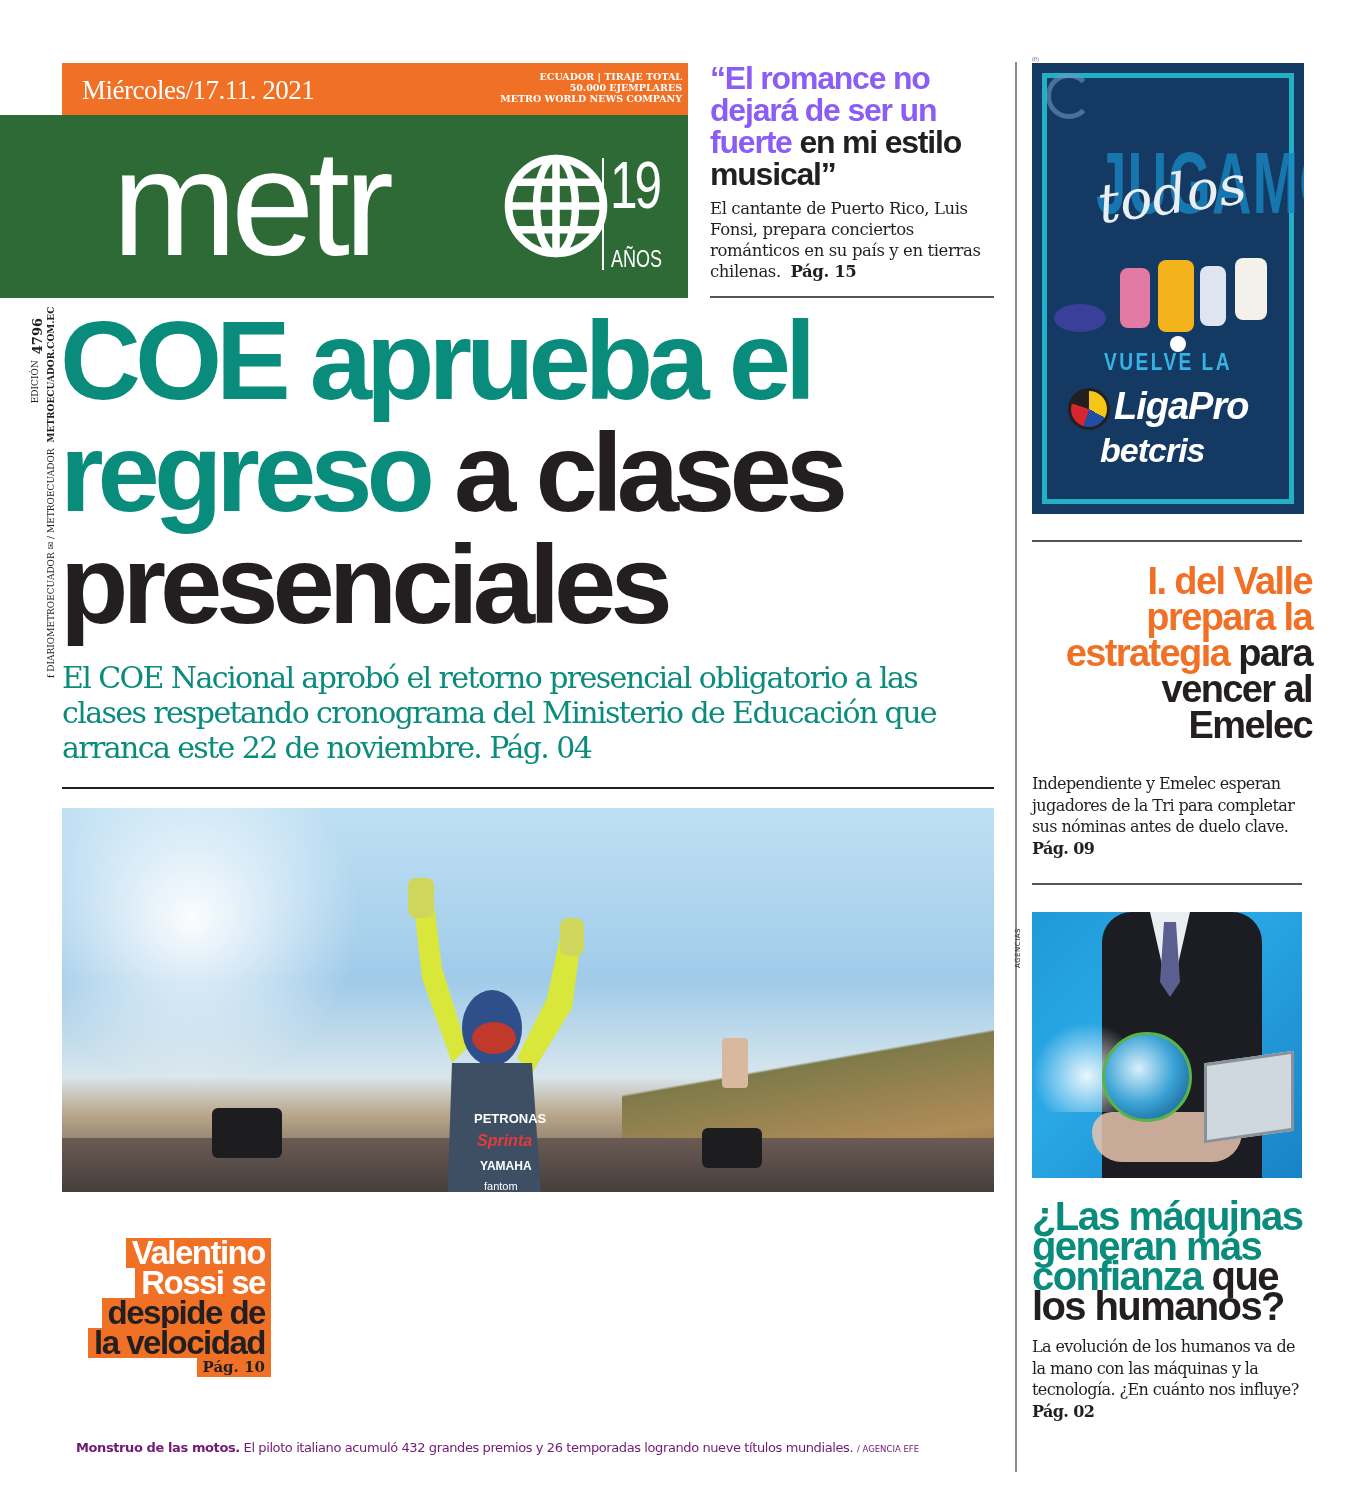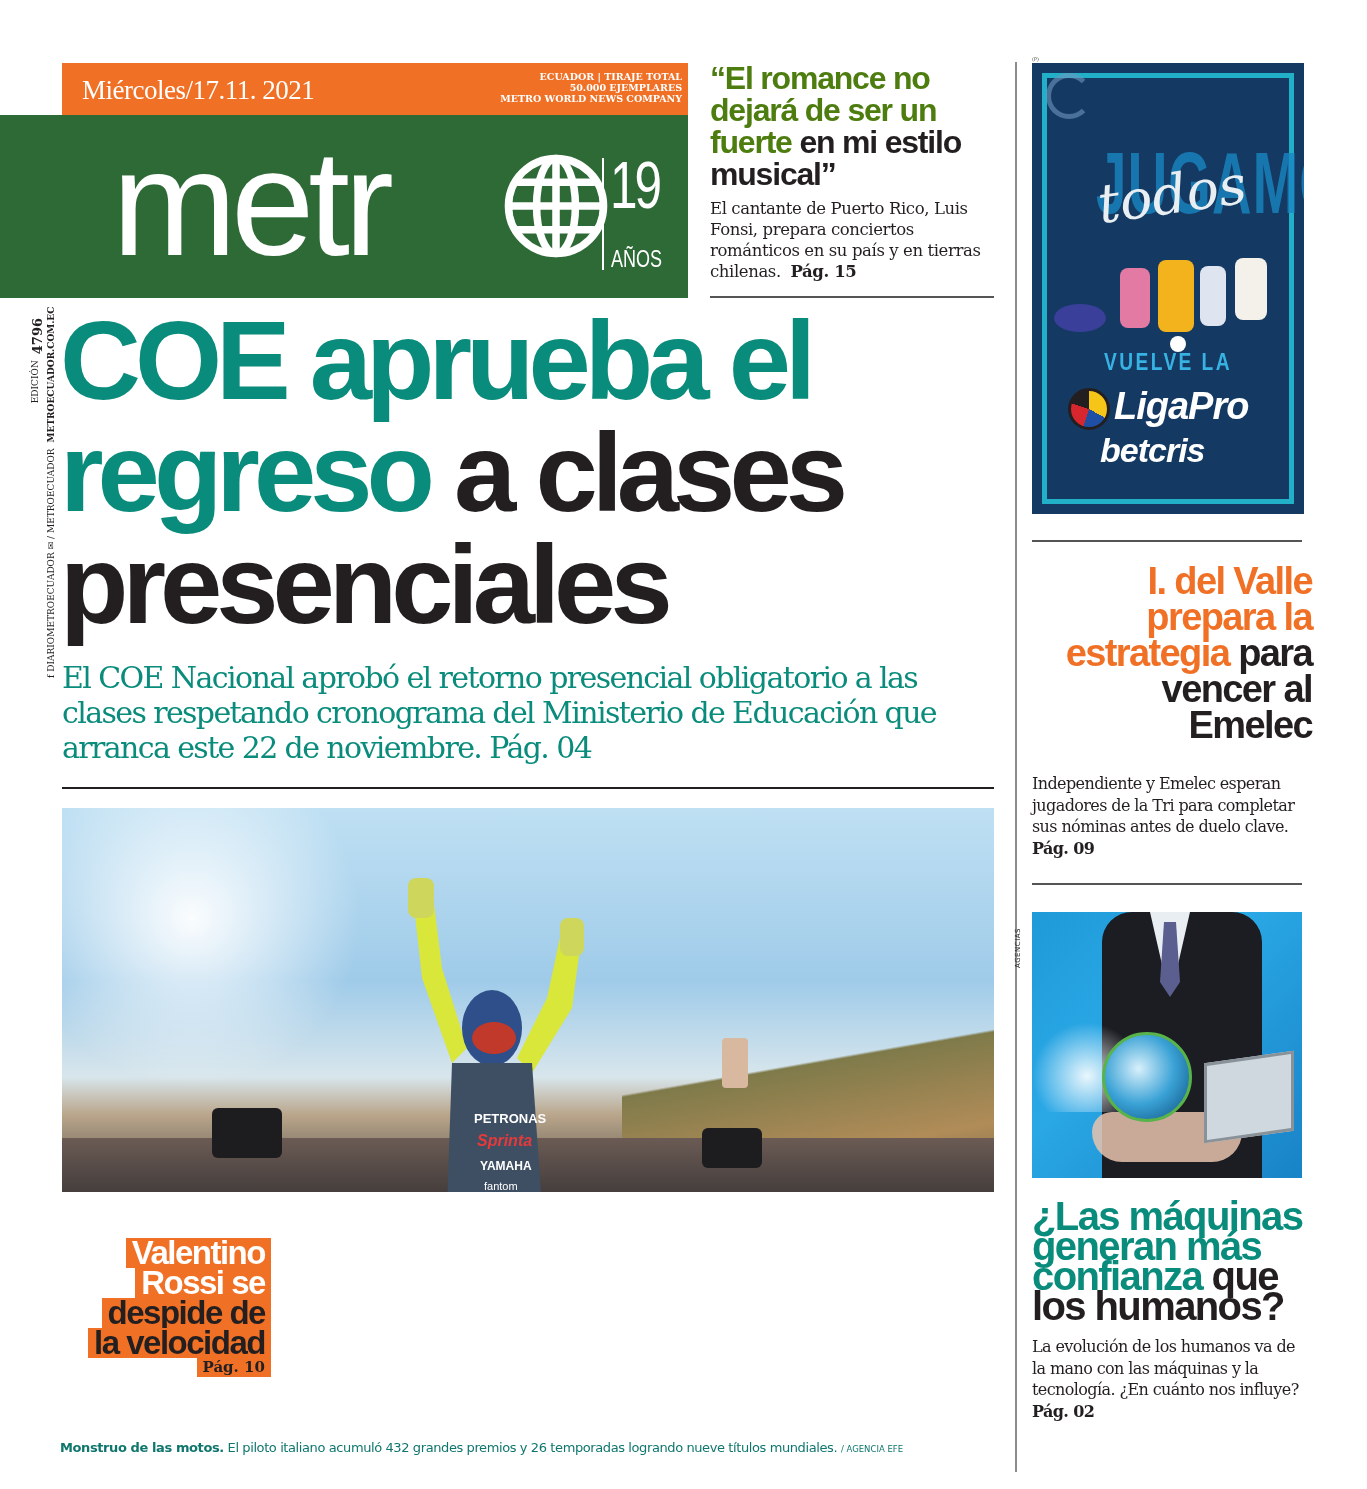--- a/index.html
+++ b/index.html
@@ -14,21 +14,21 @@
   .tiraje { right: 6px; top: 8px; text-align: right; font-family: "DejaVu Serif", serif; font-weight: bold; font-size: 9.5px; line-height: 11px; color: #ffffff; }
   .green-band { left: 0; top: 115px; width: 688px; height: 183px; background: #2d6a36; }
   .logo-word { left: 112px; top: 128px; font-family: "Liberation Sans", sans-serif; font-size: 150px; line-height: 150px; color: #ffffff; letter-spacing: -6px; }
   .globe { left: 502px; top: 152px; width: 108px; height: 108px; }
   .years-sep { left: 602px; top: 158px; width: 2px; height: 112px; background: #ffffff; }
   .years-num { left: 610px; top: 150px; font-family: "Liberation Sans", sans-serif; font-size: 66px; line-height: 70px; color: #ffffff; letter-spacing: -4px; transform: scaleX(0.75); transform-origin: left; }
   .years-lbl { left: 611px; top: 245px; font-family: "Liberation Sans", sans-serif; font-size: 24px; color: #ffffff; transform: scaleX(0.75); transform-origin: left; }
 
   
   .teaser-head { left: 710px; top: 62px; width: 285px; font-family: "Liberation Sans", sans-serif; font-weight: bold; font-size: 32px; line-height: 32px; letter-spacing: -1.2px; }
-  .pink { color: #4d7c0f; }
+  .pink { color: #8b5cf6; }
   .dark { color: #231f20; }
   .teal { color: #0a8c7c; }
   .orange { color: #f07126; }
   .teaser-body { left: 710px; top: 198px; width: 285px; font-family: "DejaVu Serif", serif; font-size: 16.5px; line-height: 21px; color: #231f20; letter-spacing: -0.4px; }
   .pag { font-weight: bold; }
   .hr { height: 2px; background: #555555; }
 
   
   .side-vert { left: 30px; top: 318px; width: 26px; height: 360px; }
   .side-vert-inner { position: absolute; left: 0; top: 0; width: 360px; height: 26px; transform-origin: 0 0; transform: translate(0px, 360px) rotate(-90deg); font-family: "DejaVu Serif", serif; font-size: 9px; color: #231f20; display: flex; flex-direction: column; justify-content: space-between; }
@@ -45,21 +45,21 @@
   .photo { left: 62px; top: 808px; width: 932px; height: 384px; overflow: hidden; background: linear-gradient(180deg, #bfe0f3 0%, #9fcbe9 45%, #d8e6ec 70%, #b9a58a 80%, #4d4a48 100%); }
   .sky-glow { left: -40px; top: -60px; width: 340px; height: 340px; border-radius: 50%; background: radial-gradient(circle, rgba(255,255,255,0.95) 0%, rgba(255,255,255,0) 70%); }
   .stands { left: 560px; top: 220px; width: 380px; height: 200px; background: linear-gradient(170deg, rgba(0,0,0,0) 0%, rgba(0,0,0,0) 25%, #7f7a4a 26%, #b08c58 60%, #5d5742 100%); }
   .crowd { left: 0; top: 330px; width: 932px; height: 180px; background: linear-gradient(180deg, #6b5b54 0%, #2c2b2d 50%, #1a1a1d 100%); }
   .rider-body { left: 310px; top: 70px; width: 220px; height: 430px; }
   .caption-box { left: 88px; top: 1238px; text-align: right; }
   .ob-line { display: inline-block; background: #f07126; padding: 0 6px 0 6px; font-family: "Liberation Sans", sans-serif; font-weight: bold; font-size: 33px; line-height: 30px; letter-spacing: -1.5px; }
   .ob-white { color: #ffffff; }
   .ob-black { color: #231f20; }
   .ob-pag { display: inline-block; background: #f07126; padding: 0 6px 1px 6px; font-family: "DejaVu Serif", serif; font-weight: bold; font-size: 15px; color: #231f20; }
-  .photo-cap-wrap { left: 60px; top: 1440px; width: 940px; font-family: "DejaVu Sans", sans-serif; font-size: 13px; color: #0f766e; white-space: nowrap; letter-spacing: -0.4px; }
+  .photo-cap-wrap { left: 76px; top: 1440px; width: 940px; font-family: "DejaVu Sans", sans-serif; font-size: 13px; color: #701a75; white-space: nowrap; letter-spacing: -0.4px; }
   .credit { font-size: 8.5px; letter-spacing: 0; }
 
   
   .col-divider { left: 1015px; top: 62px; width: 2px; height: 1410px; background: #8c8c8c; }
   .p-mark { left: 1032px; top: 56px; font-family: "DejaVu Sans", sans-serif; font-size: 5px; color: #555555; }
   .ad { left: 1032px; top: 63px; width: 272px; height: 451px; overflow: hidden; background: #143a63; }
   .ad-frame { left: 10px; top: 10px; width: 252px; height: 431px; border: 5px solid #22b0c8; }
   .ad-jugamos { left: 20px; top: 70px; width: 232px; text-align: center; font-family: "Liberation Sans", sans-serif; font-size: 88px; line-height: 100px; color: #1a86c2; transform: scaleX(0.62); transform-origin: center; letter-spacing: 2px; font-weight: bold; opacity: 0.8; }
   .ad-todos { left: 40px; top: 100px; width: 200px; text-align: center; font-family: "DejaVu Serif", serif; font-style: italic; font-size: 54px; color: #e9eef2; transform: rotate(-8deg); }
   .ad-players { left: 18px; top: 175px; width: 240px; height: 120px; }

